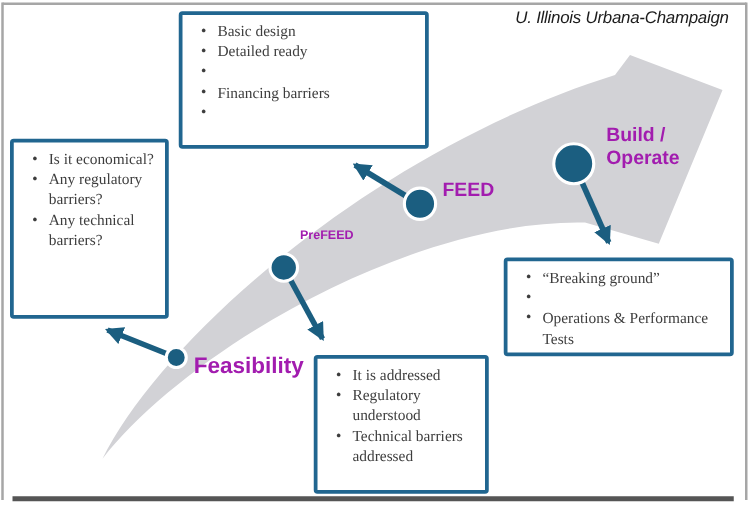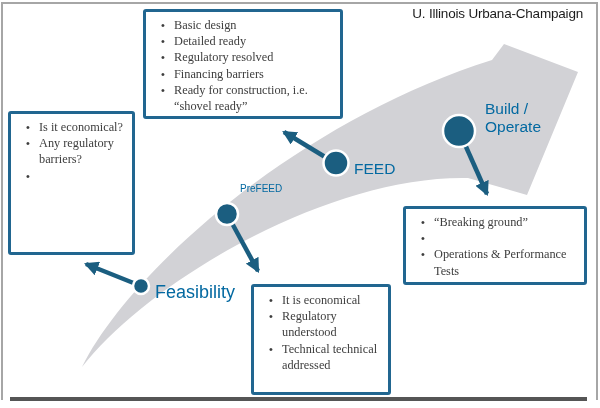--- a/index.html
+++ b/index.html
@@ -7,39 +7,39 @@
     position:relative;width:600px;height:408px;background:#ffffff;overflow:hidden;
     font-family:"Liberation Sans",sans-serif;color:var(--text,#3d3d3d);
   }
   
   .frame-top{position:absolute;top:2px;left:2px;right:3px;height:2px;background:var(--frame,#a6a6a6);}
   .frame-left{position:absolute;top:2px;left:1px;width:2px;bottom:8px;background:var(--frame,#a6a6a6);}
   .frame-right{position:absolute;top:2px;right:2px;width:2px;bottom:8px;background:var(--frame,#a6a6a6);}
   .frame-bottom{position:absolute;left:10px;right:13px;bottom:7px;height:4px;background:var(--frame-bottom,#4e4e4e);}
   
   .attribution{
-    position:absolute;top:6px;right:17px;font-size:13.5px;color:#1c1c1c;
+    position:absolute;top:6px;right:17px;font-style:italic;font-size:13.5px;color:#1c1c1c;
     letter-spacing:-0.2px;
   }
   
   svg.layer{position:absolute;left:0;top:0;}
   
   .callout{
     position:absolute;background:#fff;border:3px solid var(--box-border,#216690);
     border-radius:3px;box-sizing:border-box;padding:5px 4px 4px 6px;
     font-size:12.3px;line-height:16.2px;color:var(--text,#3d3d3d);
   }
   .callout .li{display:flex;}
   .callout .bullet{flex:0 0 22px;text-align:center;font-size:11px;line-height:16.2px;}
   .callout .li-text{flex:1 1 auto;padding-right:2px;font-family:Liberation Serif, serif;}
   
-  .stage-label{position:absolute;font-weight:normal;color:#0369a1;}
+  .stage-label{position:absolute;font-weight:bold;color:#a21caf;}
   .lbl-feasibility{left:155px;top:282px;font-size:18px;}
   .lbl-prefeed{left:240px;top:183px;font-size:10px;}
-  .lbl-feed{left:354px;top:160px;font-size:15.5px;}
+  .lbl-feed{left:354px;top:144px;font-size:15.5px;}
   .lbl-build{left:485px;top:100px;font-size:15.5px;width:68px;line-height:18px;}
 </style>
 </head>
 <body>
 
 <div id="stage">
 
   <div class="frame-top"></div>
   <div class="frame-left"></div>
   <div class="frame-right"></div>
@@ -83,58 +83,57 @@
       <div class="li">
         <span class="bullet">•</span>
         <span class="li-text">Basic design</span>
       </div>
       <div class="li">
         <span class="bullet">•</span>
         <span class="li-text">Detailed ready</span>
       </div>
       <div class="li">
         <span class="bullet">•</span>
-        <span class="li-text">Regulatory resolved</span>
       </div>
       <div class="li">
         <span class="bullet">•</span>
         <span class="li-text">Financing barriers</span>
       </div>
       <div class="li">
         <span class="bullet">•</span>
-        <span class="li-text">Ready for construction, i.e. “shovel ready”</span>
       </div>
     </div>
 
   <div class="callout" style="left:8px;top:111px;width:127px;height:144px;">
       <div class="li">
         <span class="bullet">•</span>
         <span class="li-text">Is it economical?</span>
       </div>
       <div class="li">
         <span class="bullet">•</span>
         <span class="li-text">Any regulatory barriers?</span>
       </div>
       <div class="li">
         <span class="bullet">•</span>
+        <span class="li-text">Any technical barriers?</span>
       </div>
     </div>
 
   <div class="callout" style="left:251px;top:284px;width:140px;height:111px;">
       <div class="li">
         <span class="bullet">•</span>
-        <span class="li-text">It is economical</span>
+        <span class="li-text">It is addressed</span>
       </div>
       <div class="li">
         <span class="bullet">•</span>
         <span class="li-text">Regulatory understood</span>
       </div>
       <div class="li">
         <span class="bullet">•</span>
-        <span class="li-text">Technical technical addressed</span>
+        <span class="li-text">Technical barriers addressed</span>
       </div>
     </div>
 
   <div class="callout" style="left:403px;top:206px;width:184px;height:79px;">
       <div class="li">
         <span class="bullet">•</span>
         <span class="li-text">“Breaking ground”</span>
       </div>
       <div class="li">
         <span class="bullet">•</span>

